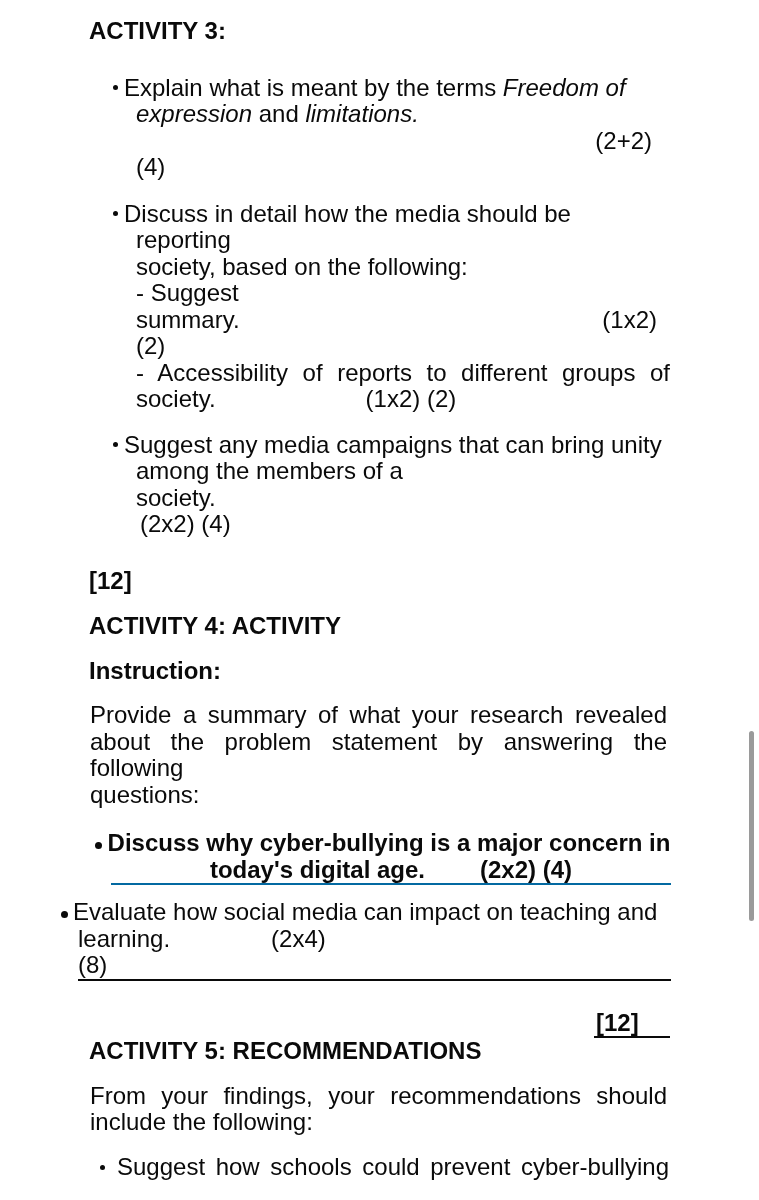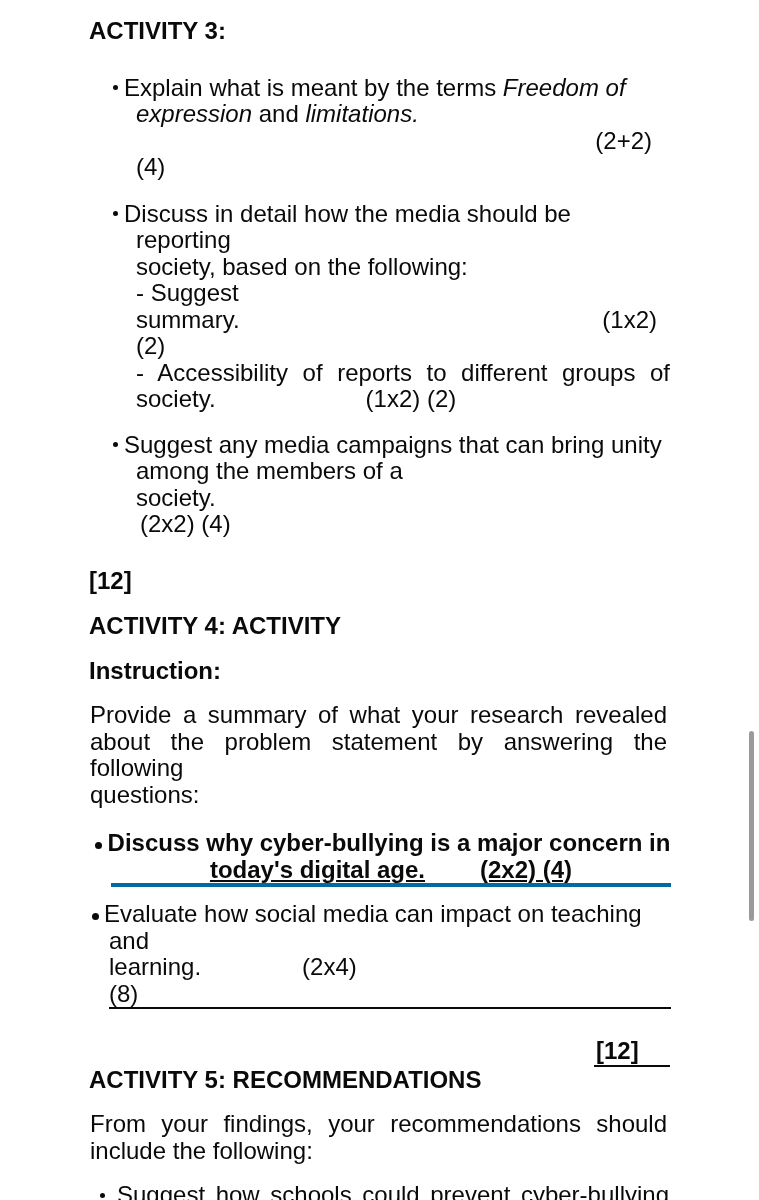--- a/index.html
+++ b/index.html
@@ -23,41 +23,41 @@
   .jl { text-align:justify; text-align-last:justify; }
 
   
   .li { position:relative; }
   .li::before { content:""; position:absolute; background:#0a0a0a; border-radius:50%; }
   .li3 { margin-left:136px; margin-right:89px; }
   .li3::before { width:5px; height:5px; left:-23px; top:10px; }
   .li3 .first { text-indent:-12px; }
 
   
-  .li4 { margin-left:109px; margin-right:88px; }
+  .li4 { margin-left:78px; margin-right:88px; }
   .li4::before { width:7px; height:7px; left:-17px; top:12px; }
   .li4 .first { text-indent:-5px; }
   .li4b { margin-left:111px; margin-right:88px; }
   .li4b::before { width:7px; height:7px; left:-16px; top:12px; }
   .li4b .first { text-indent:-4px; }
 
   
   .li5 { margin-left:119px; margin-right:90px; }
   .li5::before { width:5px; height:5px; left:-19px; top:11px; }
   .li5 .first { text-indent:-2px; }
 
   .right-mark { text-align:right; padding-right:18px; }
   .split { display:flex; justify-content:space-between; padding-right:13px; }
   .gap150 { display:inline-block; width:150px; }
   .gap101 { display:inline-block; width:101px; }
   .gap55  { display:inline-block; width:55px; }
   .in4 { padding-left:4px; }
 
   .ul2 { border-bottom:2px solid #0a0a0a; }
-  .ul3 { border-bottom:4px solid #0369a1;text-decoration:underline; }
+  .ul3 { border-bottom:2px solid #0369a1; }
 
   .total-left  { font-weight:bold; margin-left:89px; }
   .total-right { font-weight:bold; width:76px; margin-left:594px; padding-left:2px;
                  border-bottom:2px solid #0a0a0a; }
 
   
   .mb21{margin-bottom:30px;} .mb20{margin-bottom:20px;} .mb19{margin-bottom:19px;}
   .mb30{margin-bottom:30px;} .mb18{margin-bottom:18px;} .mb22{margin-bottom:22px;}
   .mb14{margin-bottom:14px;} .mb29{margin-bottom:29px;}
 

